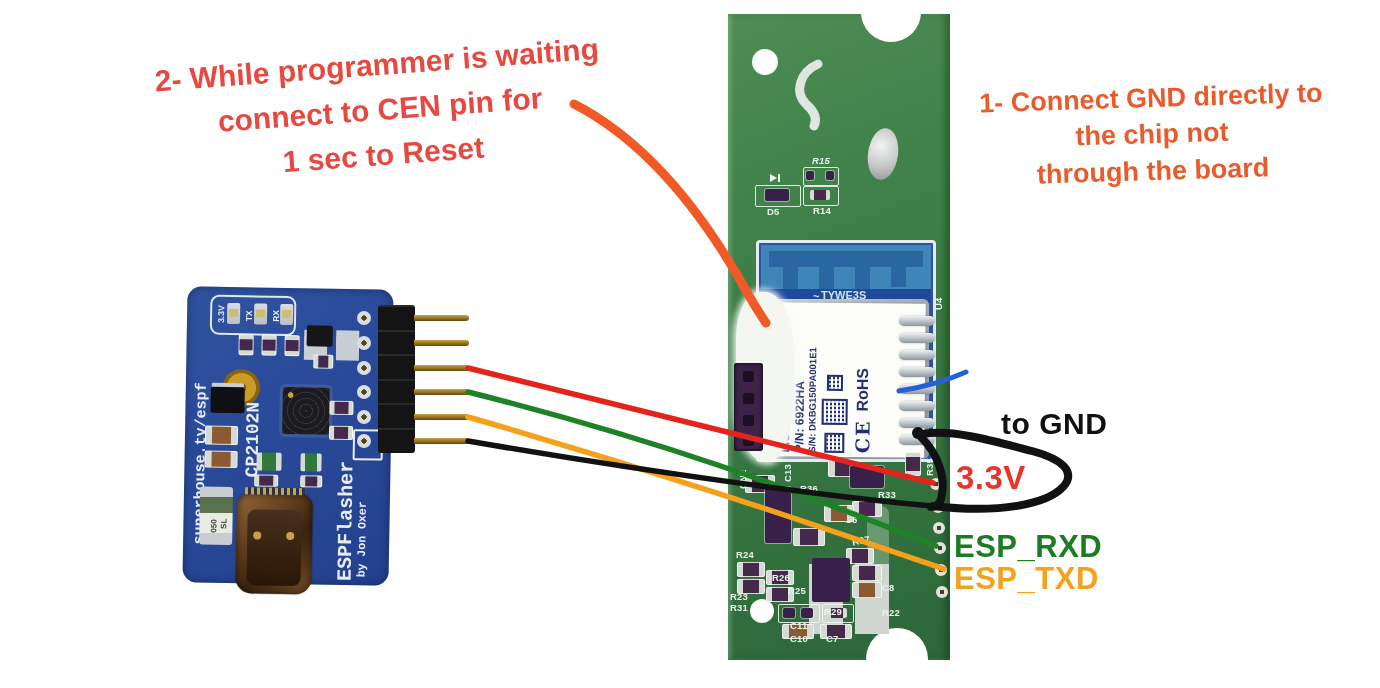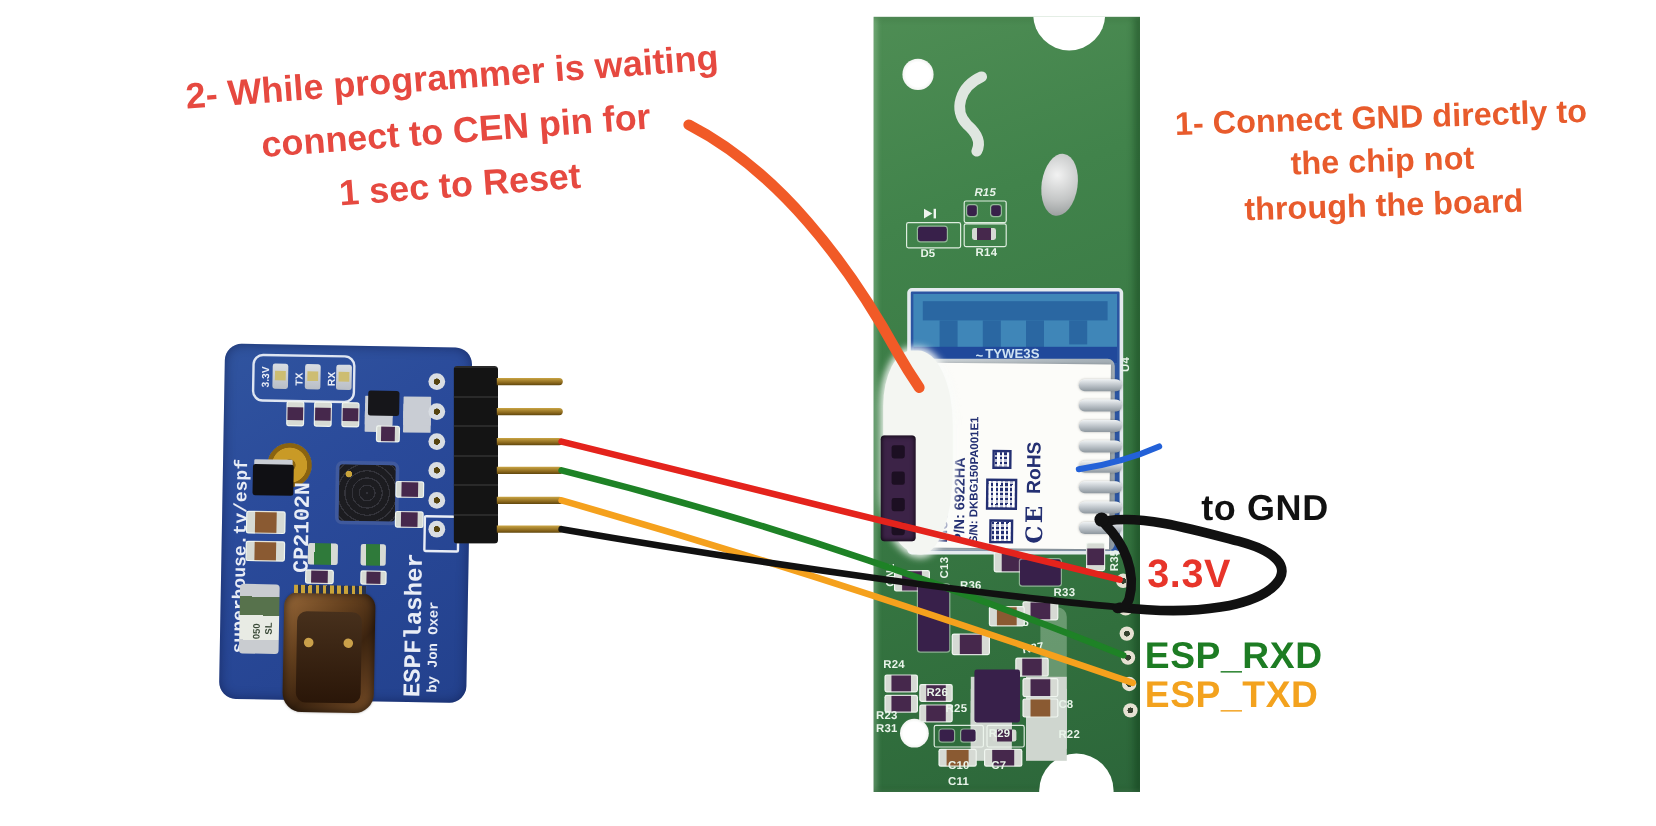--- a/index.html
+++ b/index.html
@@ -238,21 +238,21 @@
 
     <div class="silkbox" style="left:50px;top:590px;width:40px;height:17px;">
       <div class="chip-purple" style="left:4px;top:3px;width:12px;height:10px;"></div>
       <div class="chip-purple" style="left:22px;top:3px;width:12px;height:10px;"></div>
     </div>
     <div class="silkbox" style="left:94px;top:590px;width:30px;height:17px;">
       <div class="comp" style="left:4px;top:3px;width:20px;height:10px;border:none;"></div>
     </div>
     <div class="comp tan" style="left:54px;top:610px;width:30px;height:13px;"></div>
     <div class="comp" style="left:92px;top:610px;width:30px;height:13px;"></div>
-    <span class="silk" style="left:62px;top:632px;">C11</span>
+    <span class="silk" style="left:62px;top:606px;">C11</span>
     <span class="silk" style="left:62px;top:619px;">C10</span>
     <span class="silk" style="left:96px;top:592px;">R29</span>
     <span class="silk" style="left:98px;top:619px;">C7</span>
 
     <div class="pad-hole" style="left:202px;top:464px;"></div>
     <div class="pad-hole" style="left:204px;top:487px;"></div>
     <div class="pad-hole" style="left:205px;top:508px;"></div>
     <div class="pad-hole" style="left:206px;top:528px;"></div>
     <div class="pad-hole" style="left:207px;top:550px;"></div>
     <div class="pad-hole" style="left:208px;top:572px;"></div>

